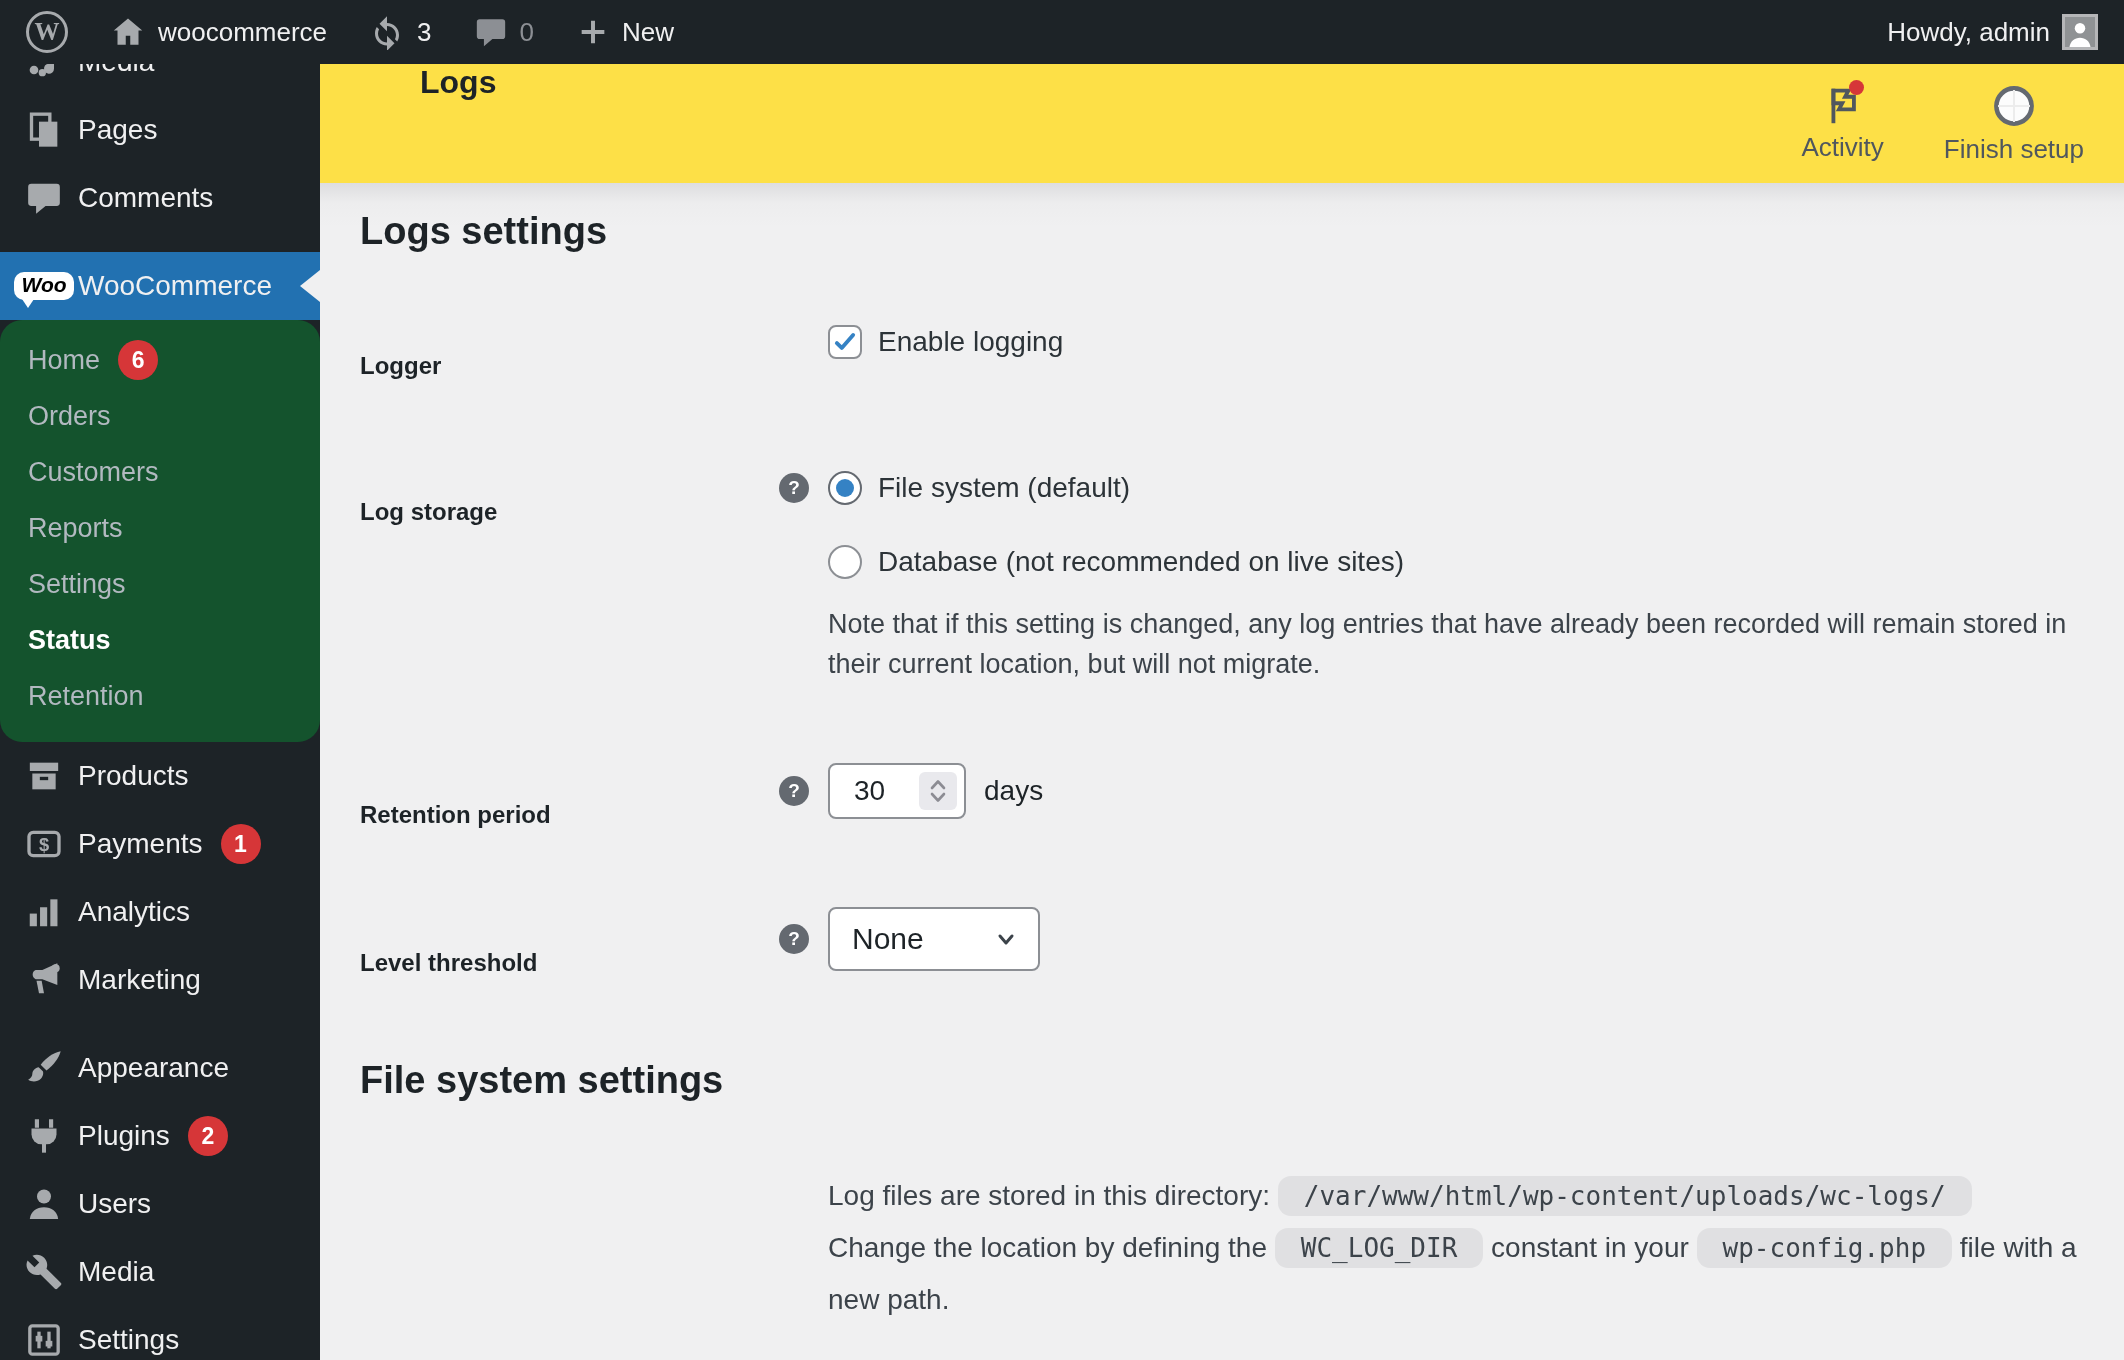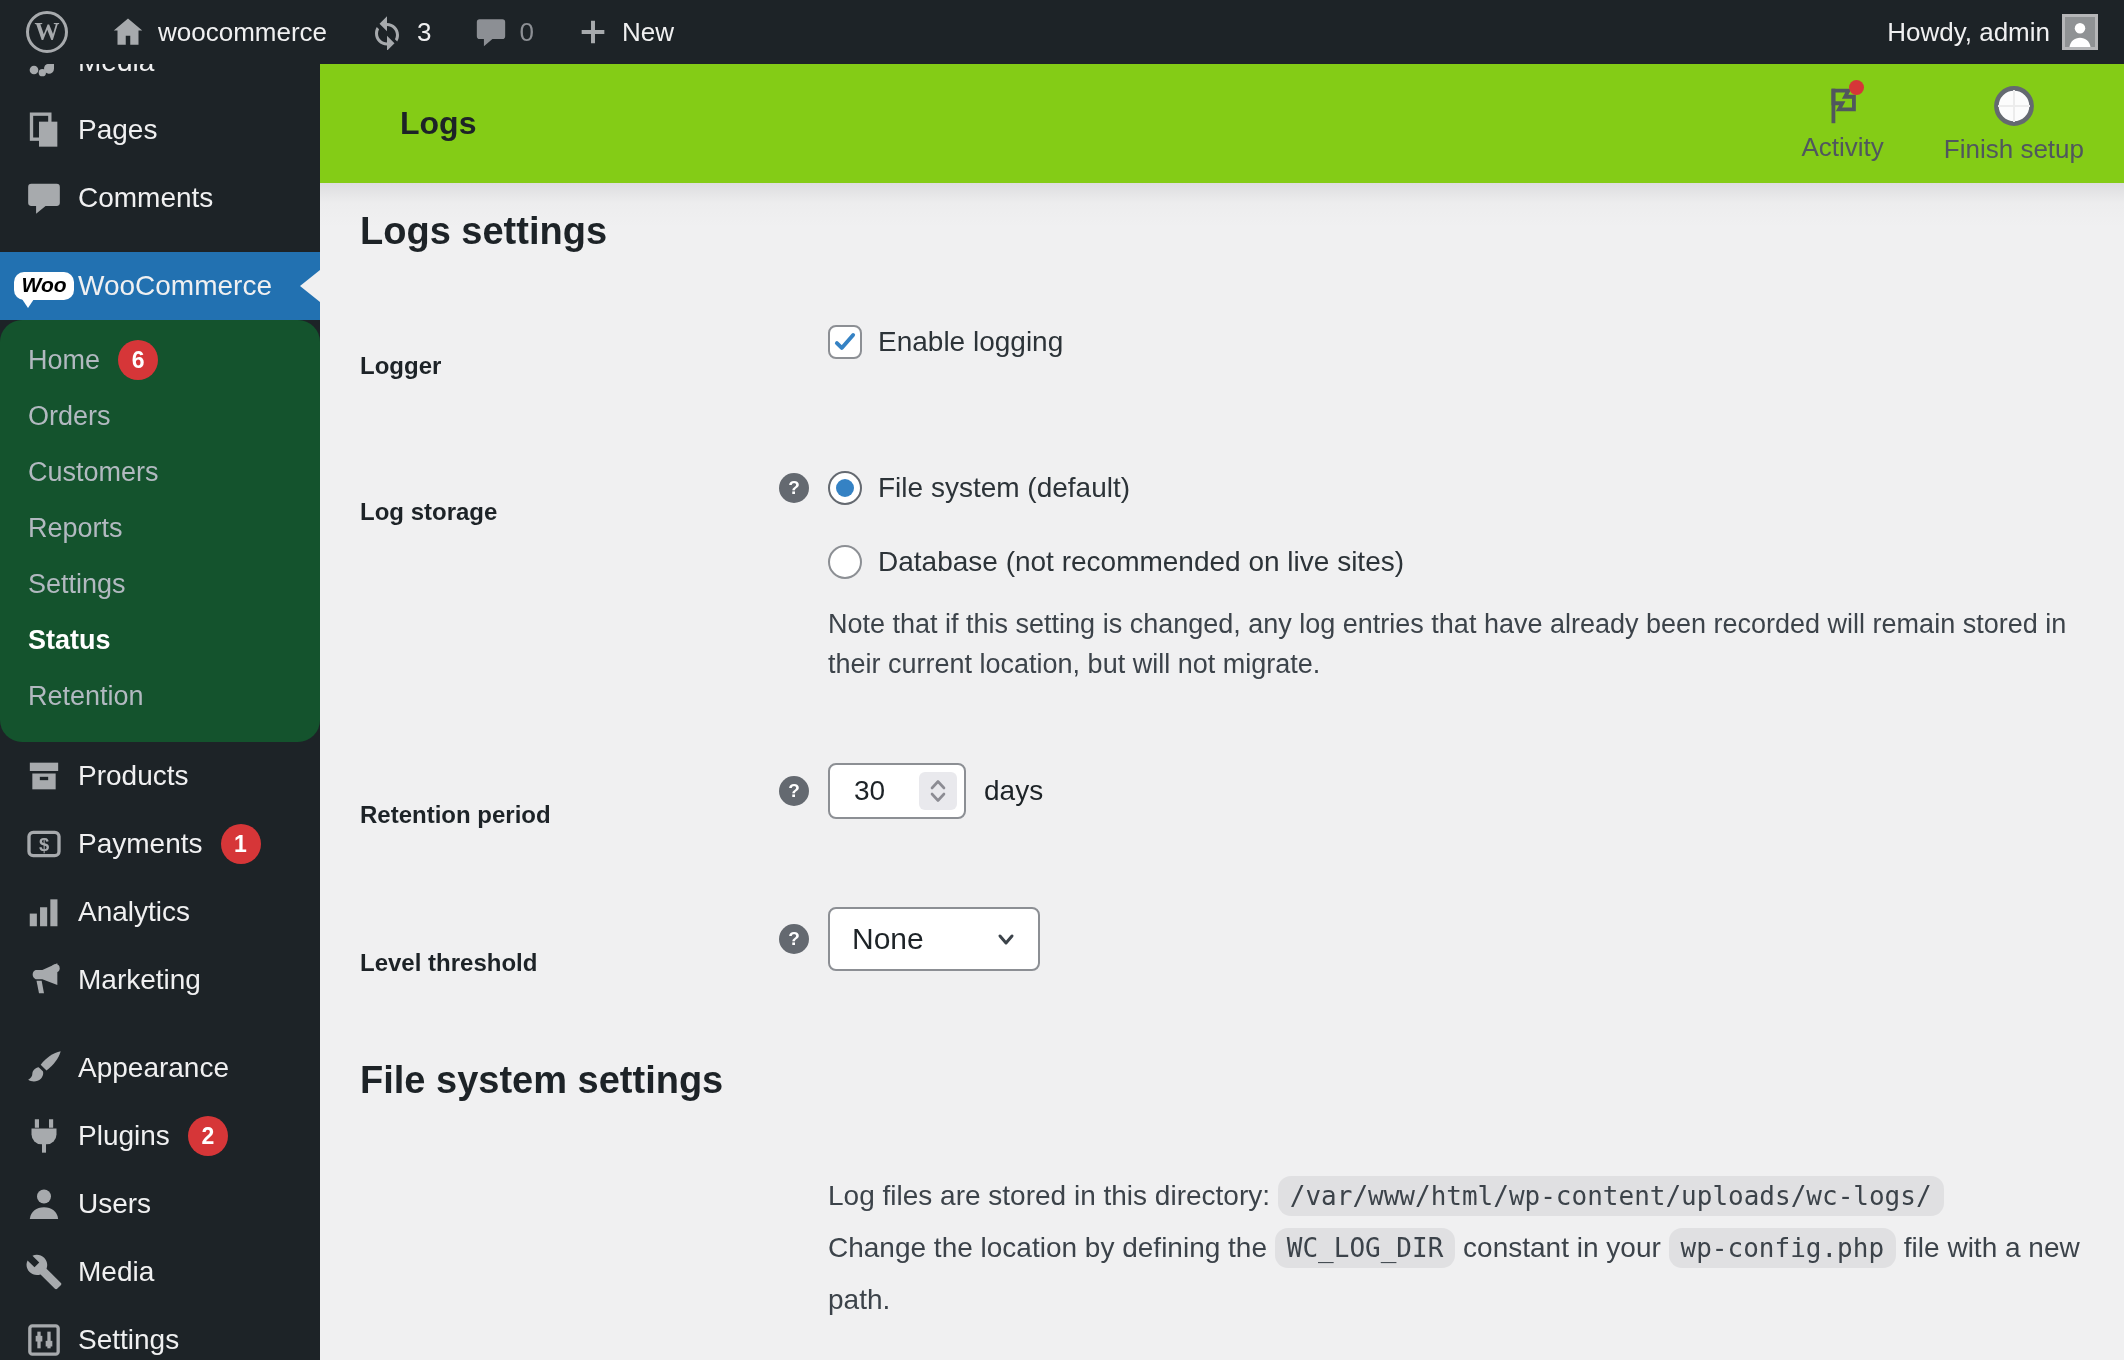--- a/index.html
+++ b/index.html
@@ -62,22 +62,22 @@
   .submenu-item.current { color:#fff; font-weight:bold; }
   .badge {
     background:#d63638; color:#fff; border-radius:999px; font-size:23px; font-weight:bold;
     min-width:40px; height:40px; display:inline-flex; align-items:center; justify-content:center;
     padding:0 11px; margin-left:18px; line-height:1;
   }
 
   
   .main { position:absolute; left:320px; top:64px; right:0; bottom:0; }
   .page-header {
-    position:absolute; top:0; left:0; right:0; height:119px; background:#84cc16;
-    display:flex; align-items:center; justify-content:space-between; padding:0 40px 0 80px; z-index:5;
+    position:absolute; top:0; left:0; right:0; height:119px; background:#fde047;
+    display:flex; align-items:flex-start; justify-content:space-between; padding:0 40px 0 100px; z-index:5;
   }
   .ph-title { font-size:32px; font-weight:bold; color:#1d2327; }
   .ph-actions { display:flex; align-items:flex-start; gap:60px; padding-top:18px; align-self:flex-start; }
   .ph-action { display:flex; flex-direction:column; align-items:center; gap:4px; color:#50575e; font-size:26px; cursor:pointer; }
   .flag-wrap { position:relative; }
   .flag-dot { position:absolute; right:2px; top:-2px; width:15px; height:15px; border-radius:50%; background:#d63638; }
 
   .content {
     position:absolute; top:119px; left:0; right:0; bottom:0;
     background:linear-gradient(180deg,#dddddf 0,#ededee 20px,#f0f0f1 44px);
@@ -135,21 +135,21 @@
     width:212px; height:64px; background:#fff; border:2px solid #8c8f94; border-radius:8px;
     display:flex; align-items:center; padding:0 18px 0 22px; cursor:pointer;
   }
   .select-value { font-size:30px; color:#1d2327; }
   .select-chevron { margin-left:auto; }
 
   #fs-title { margin-top:63px; }
   .fs-paragraph { margin-top:68px; margin-left:468px; max-width:1260px; font-size:28px; line-height:52px; color:#3c434a; }
   .code {
     font-family:"DejaVu Sans Mono","Liberation Mono",monospace; font-size:26px;
-    background:#e0e0e2; color:#3c434a; padding:5px 12px; border-radius:13px;
+    background:#e0e0e2; color:#3c434a; padding:5px 26px; border-radius:13px;
   }
 
   .save-btn {
     margin-top:52px; display:inline-block; background:#2271b1; color:#fff; border:none;
     font-family:"Liberation Sans", sans-serif; font-size:28px; font-weight:600;
     height:54px; padding:0 30px; border-radius:6px; cursor:pointer;
   }
 </style>
 </head>
 <body>

